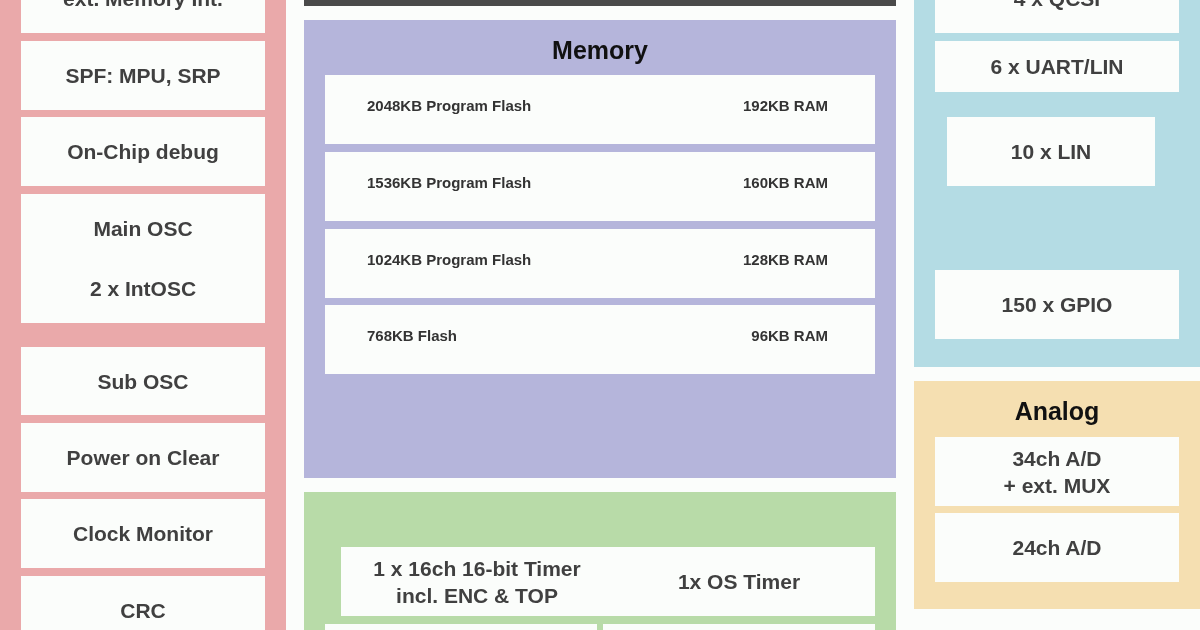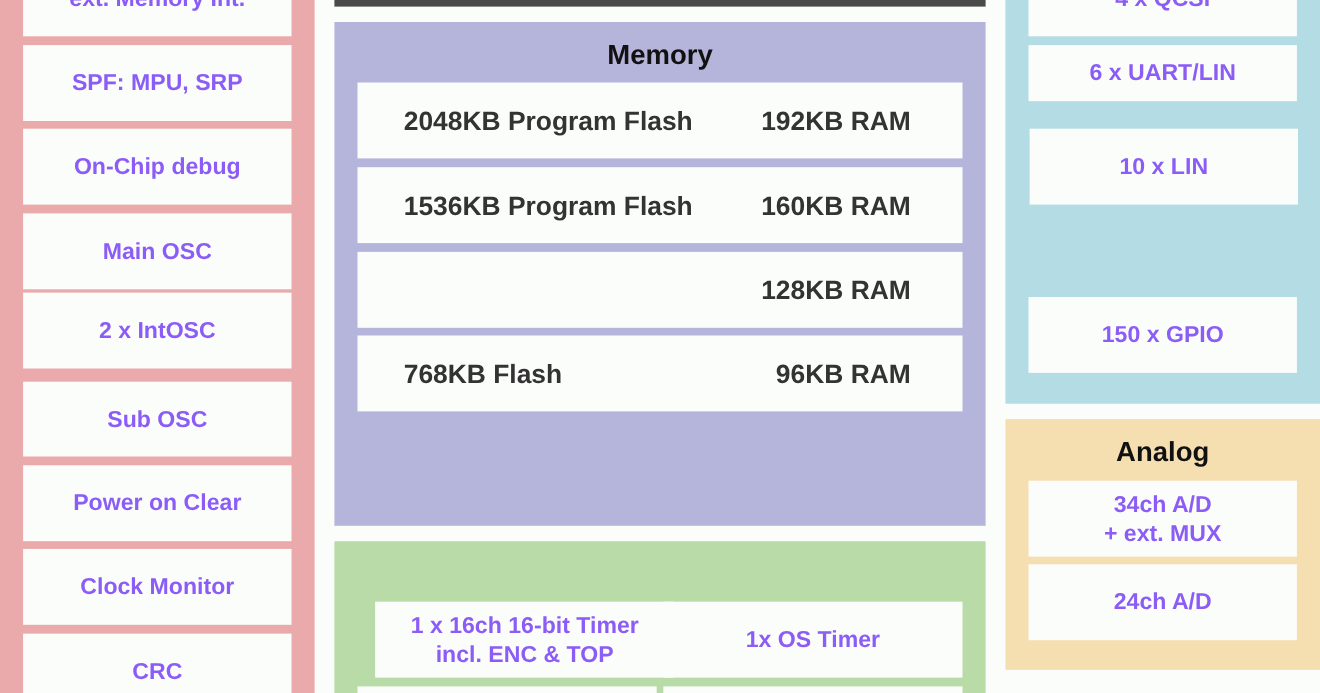--- a/index.html
+++ b/index.html
@@ -2,83 +2,84 @@
 <html><head>
 <meta charset="utf-8">
 <style>
   * { box-sizing: border-box; margin: 0; padding: 0; font-weight: bold; }
   html, body { width: 1200px; height: 630px; overflow: hidden; background: #fbfdfb; }
   body { position: relative; font-family: "Liberation Sans", "DejaVu Sans", sans-serif; color: #333; }
   .panel { position: absolute; }
   .box {
     position: absolute; background: #fbfdfb;
     display: flex; align-items: center; justify-content: center;
-    text-align: center; font-size: 21px; line-height: 27px; color: #8b5cf6;
+    text-align: center; font-size: 21px; line-height: 27px; color: #404040;
     white-space: pre-line;
   }
   .title { position: absolute; left: 0; right: 0; text-align: center; font-size: 25px; color: #111; }
   #col-left { left: 0; top: 0; width: 286px; height: 630px; background: #eaa9aa; }
   #top-bar { left: 304px; top: 0; width: 592px; height: 6px; background: #4a4a4a; }
   #mem { left: 304px; top: 20px; width: 592px; height: 458px; background: #b5b5db; }
   #tim { left: 304px; top: 492px; width: 592px; height: 160px; background: #b8dba8; }
   #col-right { left: 914px; top: 0; width: 286px; height: 367px; background: #b4dce4; }
   #ana { left: 914px; top: 381px; width: 286px; height: 228px; background: #f5dfb1; }
-  .mem-row { position: absolute; left: 21px; width: 550px; height: 69px; background: #fbfdfb; font-size: 24px; color: #333; }
+  .mem-row { position: absolute; left: 21px; width: 550px; height: 69px; background: #fbfdfb; font-size: 15px; color: #333; }
   .mem-row .l { position: absolute; left: 42px; top: 22px; }
   .mem-row .r { position: absolute; right: 47px; top: 22px; }
   sup { font-size: 14px; vertical-align: 6px; line-height: 0; }
 </style>
 </head>
 <body>
 
 <div id="col-left" class="panel">
   <div class="box" style="left:21px;top:-36px;width:244px;height:69px;">ext. Memory Int.</div>
   <div class="box" style="left:21px;top:41px;width:244px;height:69px;">SPF: MPU, SRP</div>
   <div class="box" style="left:21px;top:117px;width:244px;height:69px;">On-Chip debug</div>
   <div class="box" style="left:21px;top:194px;width:244px;height:69px;">Main OSC</div>
-  <div class="box" style="left:21px;top:266px;width:244px;height:69px;">2 x IntOSC</div>
+  <div class="box" style="left:21px;top:254px;width:244px;height:69px;">2 x IntOSC</div>
   <div class="box" style="left:21px;top:347px;width:244px;height:68px;">Sub OSC</div>
   <div class="box" style="left:21px;top:423px;width:244px;height:69px;">Power on Clear</div>
   <div class="box" style="left:21px;top:499px;width:244px;height:69px;">Clock Monitor</div>
   <div class="box" style="left:21px;top:576px;width:244px;height:69px;">CRC</div>
 </div>
 
 <div id="top-bar" class="panel"></div>
 
 <div id="mem" class="panel">
   <div class="title" style="top:16px;">Memory</div>
   <div class="mem-row" style="top:55px;">
     <span class="l">2048KB Program Flash</span>
     <span class="r">192KB RAM</span>
   </div>
   <div class="mem-row" style="top:132px;">
     <span class="l">1536KB Program Flash</span>
     <span class="r">160KB RAM</span>
   </div>
   <div class="mem-row" style="top:209px;">
+    <span class="l">1024KB Program Flash</span>
     <span class="r">128KB RAM</span>
   </div>
   <div class="mem-row" style="top:285px;">
     <span class="l">768KB Flash</span>
     <span class="r">96KB RAM</span>
   </div>
 </div>
 
 <div id="tim" class="panel">
   <div class="box" style="left:21px;top:55px;width:272px;height:69px;margin-left:16px;">1 x 16ch 16-bit Timer
 incl. ENC &amp; TOP</div>
   <div class="box" style="left:299px;top:55px;width:272px;height:69px;text-align:center;">1x OS Timer</div>
   <div class="box" style="left:21px;top:132px;width:272px;height:69px;"></div>
   <div class="box" style="left:299px;top:132px;width:272px;height:69px;"></div>
 </div>
 
 <div id="col-right" class="panel">
   <div class="box" style="left:21px;top:-36px;width:244px;height:69px;">4 x QCSI</div>
   <div class="box" style="left:21px;top:41px;width:244px;height:51px;">6 x UART/LIN</div>
-  <div class="box" style="left:22px;top:117px;width:244px;height:69px;">10 x LIN</div>
+  <div class="box" style="left:33px;top:117px;width:208px;height:69px;">10 x LIN</div>
   <div class="box" style="left:21px;top:270px;width:244px;height:69px;">150 x GPIO</div>
 </div>
 
 <div id="ana" class="panel">
   <div class="title" style="top:16px;">Analog</div>
   <div class="box" style="left:21px;top:56px;width:244px;height:69px;">34ch A/D
 + ext. MUX</div>
   <div class="box" style="left:21px;top:132px;width:244px;height:69px;">24ch A/D</div>
 </div>
 

